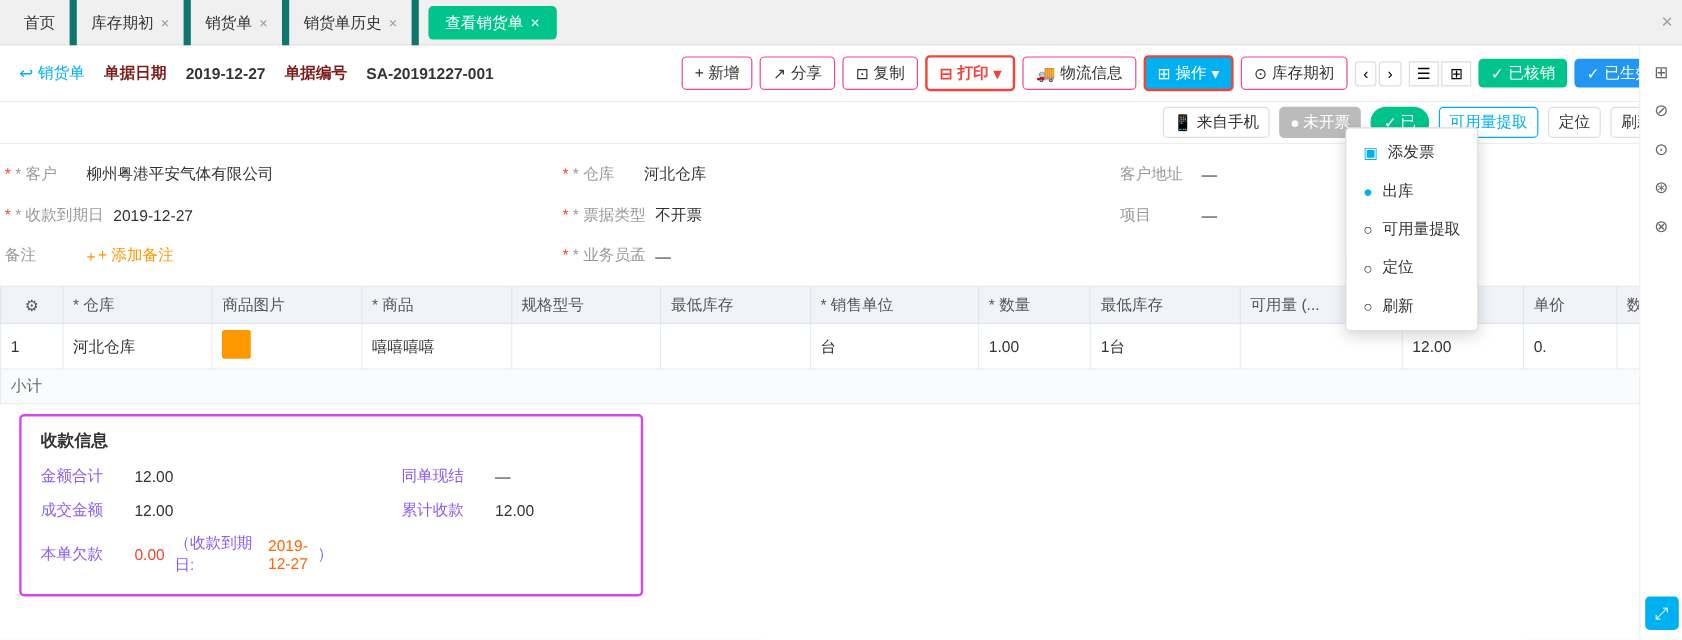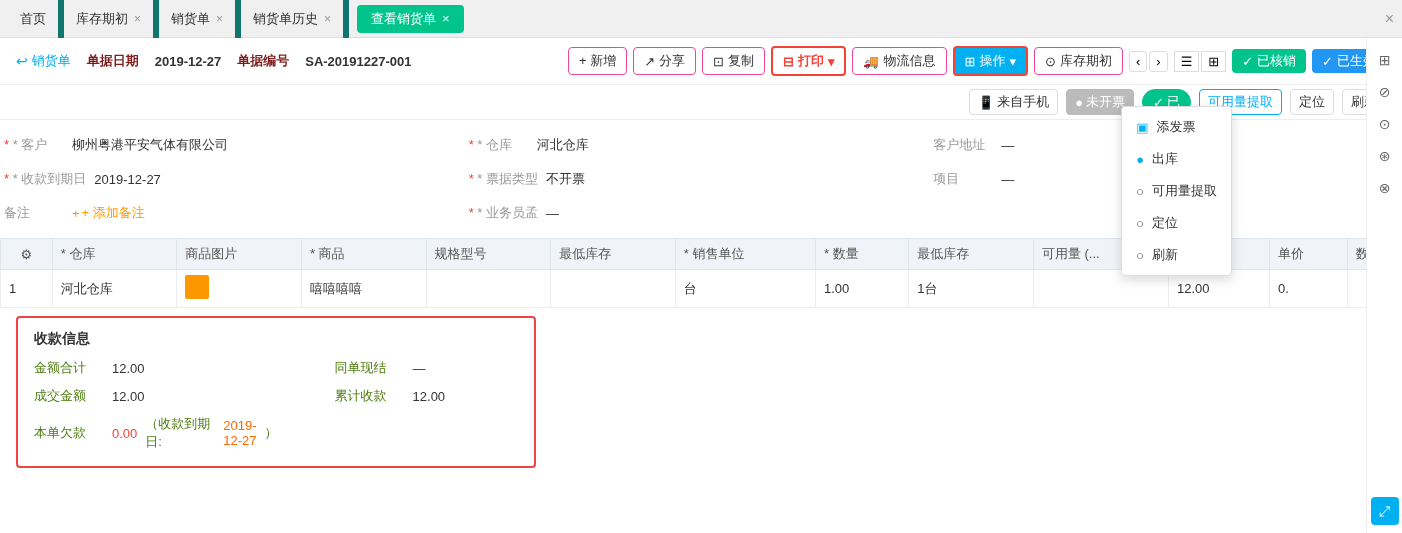--- a/index.html
+++ b/index.html
@@ -82,27 +82,27 @@
       background: #f0f4f8; border: 1px solid #e0e6ed; padding: 6px 8px;
       text-align: left; color: #555; font-weight: normal; white-space: nowrap;
     }
     td { border: 1px solid #e8edf2; padding: 5px 8px; color: #333; white-space: nowrap; }
     tr:nth-child(even) td { background: #fafbfc; }
     .subtotal-row td { background: #f9f9f9; color: #666; }
     .gear-th { text-align: center; }
 
     
     .bottom-info {
-      border: 2px solid #ef4444; border-radius: 4px; margin: 8px 16px; padding: 12px 16px;
+      border: 2px solid #d946ef; border-radius: 4px; margin: 8px 16px; padding: 12px 16px;
       background: #fff; max-width: 520px;
     }
     .bottom-info-title { font-weight: bold; margin-bottom: 8px; color: #333; font-size: 14px; }
     .bottom-info-grid { display: grid; grid-template-columns: 1fr 1fr; gap: 4px 0; }
     .info-row { display: flex; align-items: center; gap: 8px; padding: 3px 0; }
-    .info-label { color: #4d7c0f; min-width: 70px; }
+    .info-label { color: #8b5cf6; min-width: 70px; }
     .info-value { color: #333; }
     .info-value.red { color: #f44336; text-align: center; }
     .info-value.orange-date { color: #ff6600; }
 
     
     .right-sidebar {
       position: absolute; right: 0; top: 0; bottom: 0; width: 36px;
       background: #fff; border-left: 1px solid #eee; display: flex; flex-direction: column; align-items: center;
       padding-top: 8px; gap: 4px;
     }
@@ -315,20 +315,23 @@
           <td></td>
           <td></td>
           <td>台</td>
           <td>1.00</td>
           <td>1台</td>
           <td></td>
           <td>12.00</td>
           <td>0.</td>
           <td></td>
         </tr>
+        <tr class="subtotal-row">
+          <td colspan="13">小计</td>
+        </tr>
       </tbody>
     </table>
   </div>
 
   <div class="bottom-info">
     <div class="bottom-info-title">收款信息</div>
     <div class="bottom-info-grid">
       <div class="info-row">
         <span class="info-label">金额合计</span>
         <span class="info-value">12.00</span>

